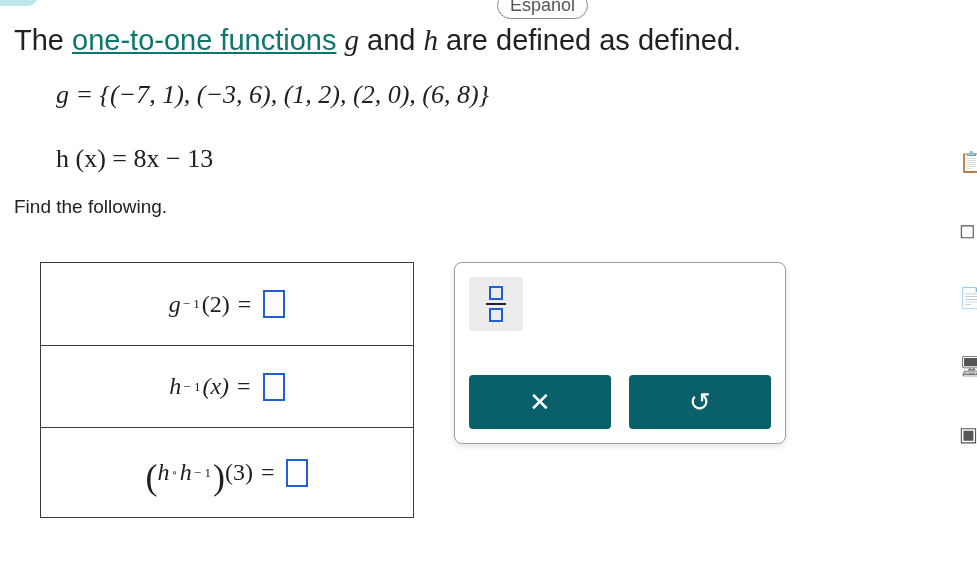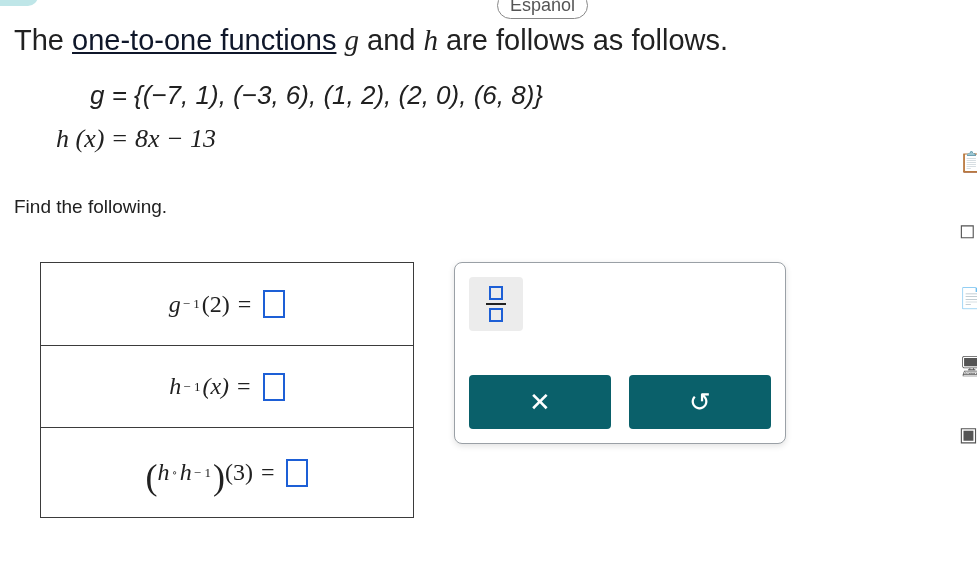--- a/index.html
+++ b/index.html
@@ -28,39 +28,37 @@
   }
   .problem-text {
     position: absolute;
     top: 22px;
     left: 14px;
     right: 10px;
     font-size: 29px;
     line-height: 1.3;
   }
   .link {
-    color: #0f172a;
+    color: #0f766e;
     text-decoration: underline;
   }
   .math-italic { font-style: italic; font-family: "Times New Roman", serif; }
   .def-g {
     position: absolute;
     top: 80px;
     left: 56px;
-    font-family: Liberation Sans, sans-serif;
+    font-family: Liberation Serif, serif;
     font-size: 26px;
-    margin-left: 34px;
   }
   .def-h {
     position: absolute;
-    top: 124px;
+    top: 144px;
     left: 56px;
     font-family: "Times New Roman", serif;
     font-size: 26px;
-    font-style: italic;
   }
   .find-text {
     position: absolute;
     top: 196px;
     left: 14px;
     font-size: 19px;
   }
   .answers-table {
     position: absolute;
     top: 262px;
@@ -192,21 +190,21 @@
   }
 </style>
 </head>
 <body>
 
 <div class="dropdown-corner"></div>
 
 <div class="espanol-pill">Español</div>
 
 <div class="problem-text">
-  <span>The </span><span class="link">one-to-one functions</span><span> </span><span class="math-italic">g</span><span> and </span><span class="math-italic">h</span><span> are follows as follows.</span>
+  <span>The </span><span class="link">one-to-one functions</span><span> </span><span class="math-italic">g</span><span> and </span><span class="math-italic">h</span><span> are defined as defined.</span>
 </div>
 
 <div class="def-g">
   <span style="font-style:italic">g = {(−7,  1),  (−3,  6),  (1,  2),  (2,  0),  (6,  8)}</span>
 </div>
 
 <div class="def-h">
   <span>h (x) = 8x − 13</span>
 </div>
 

